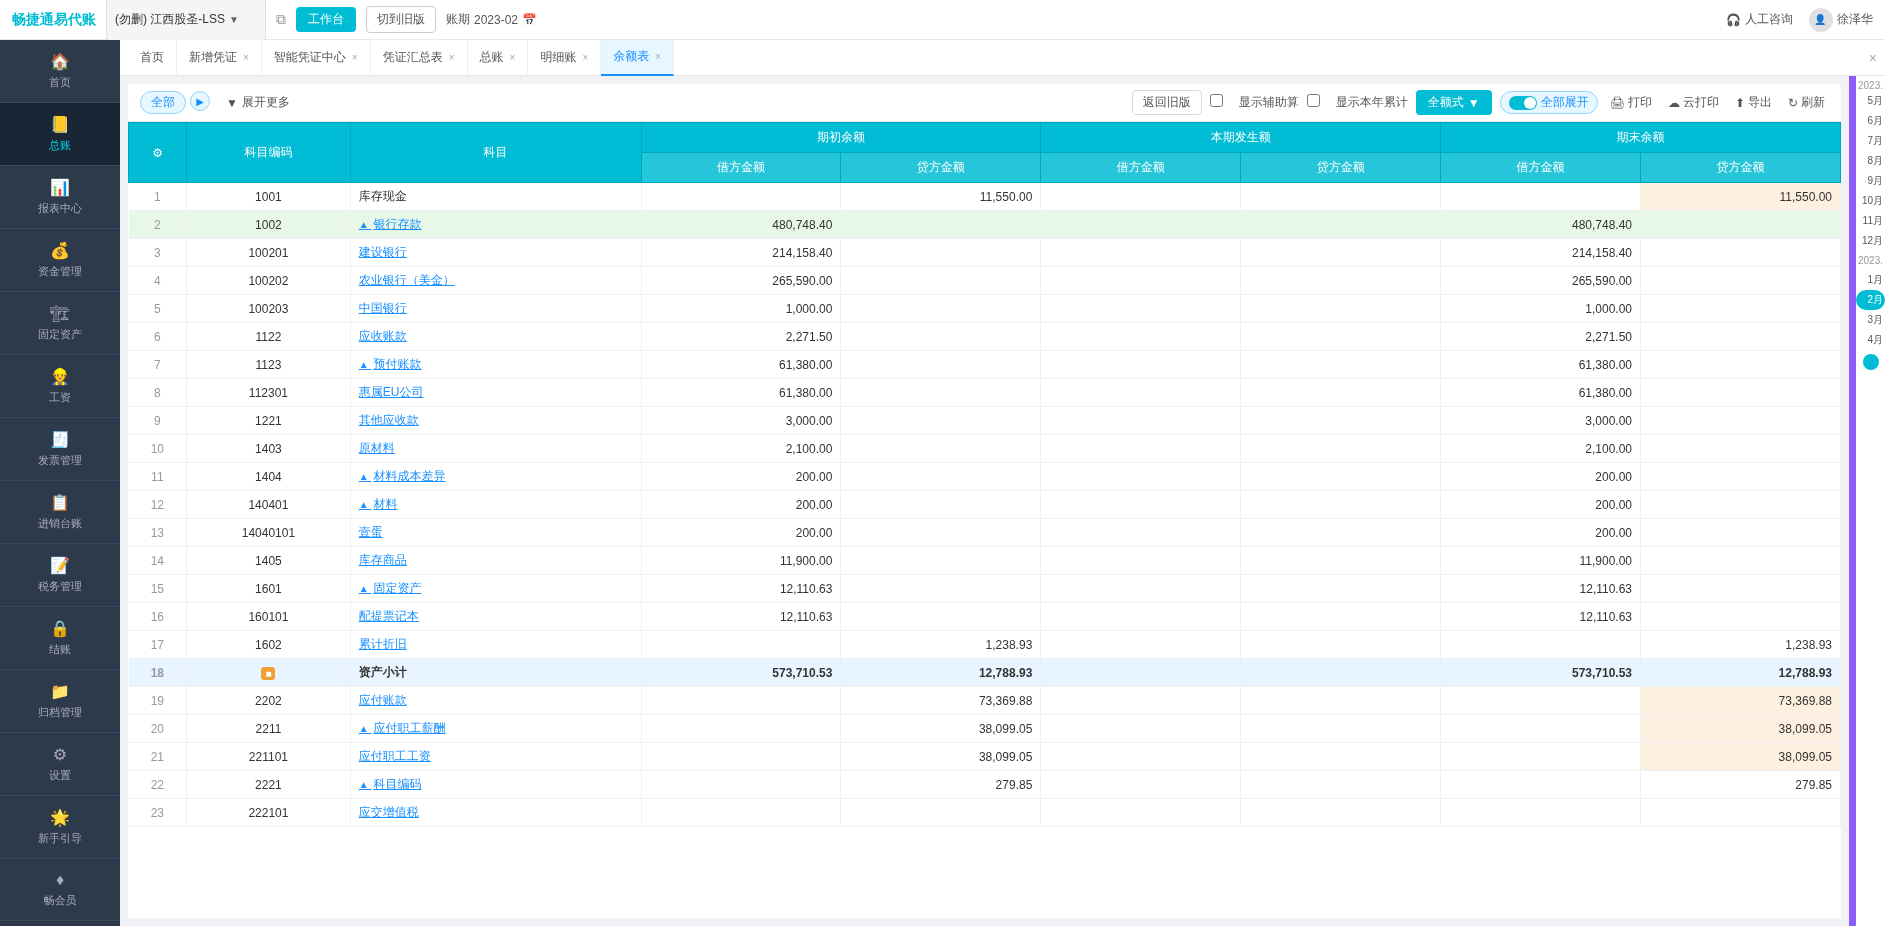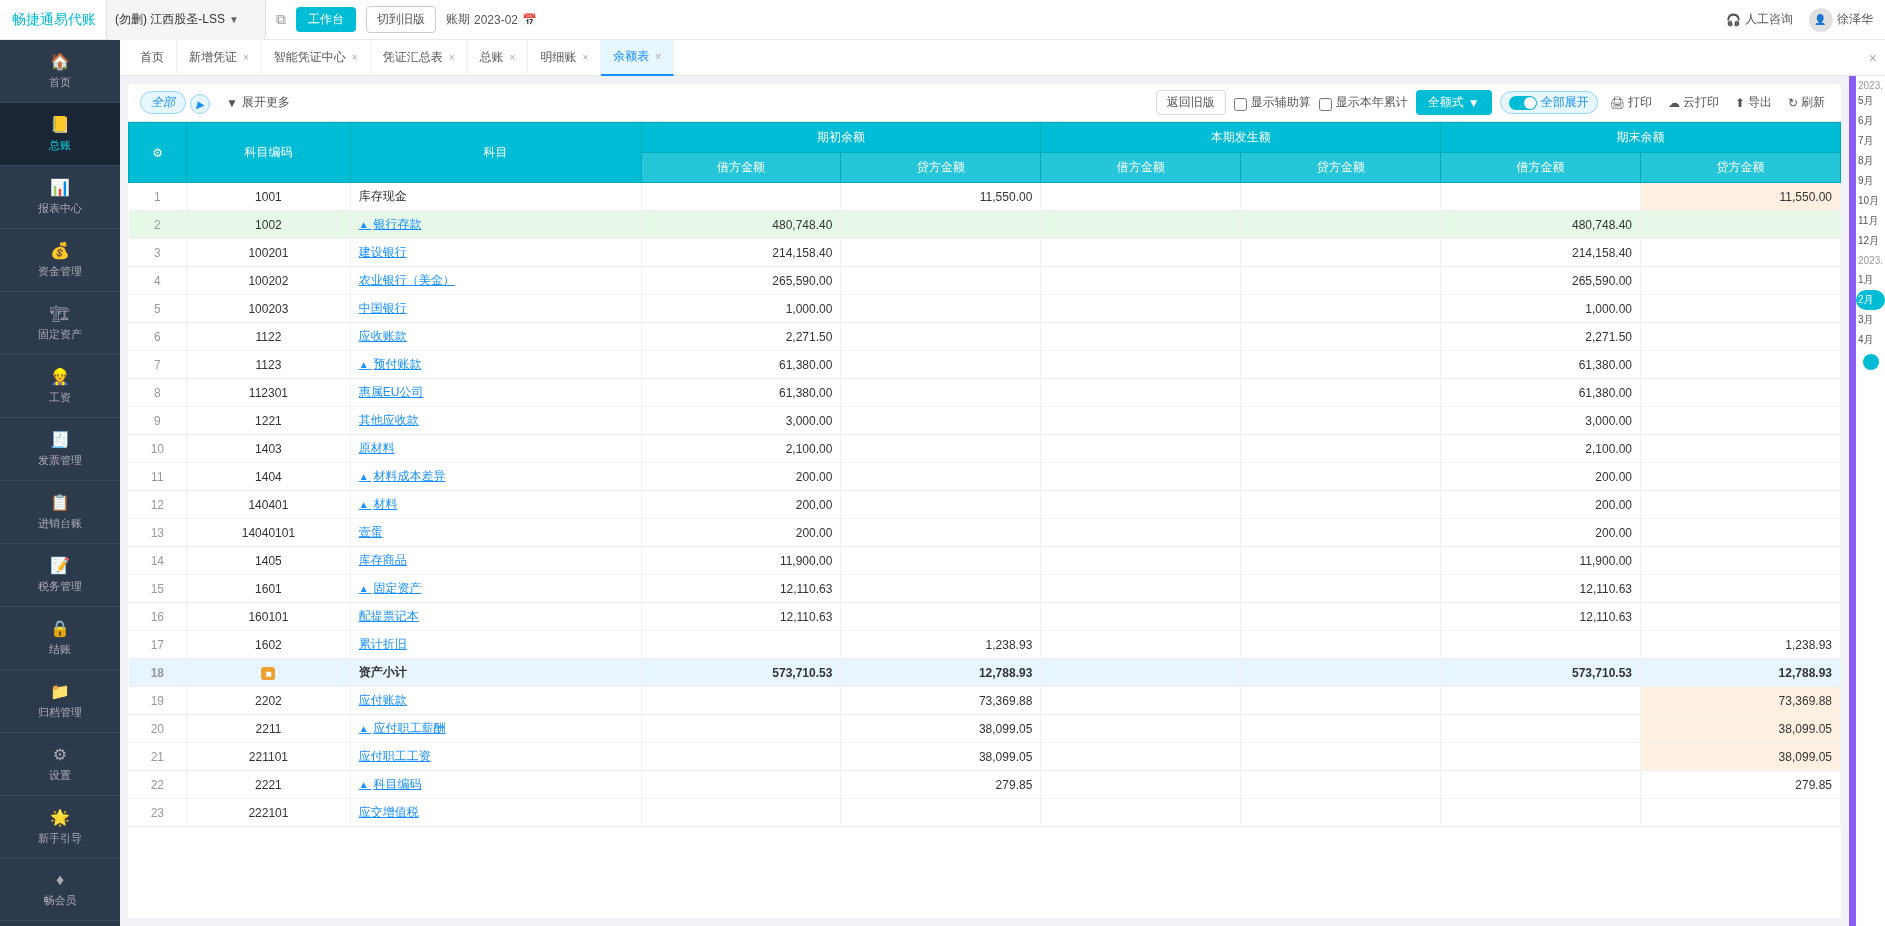--- a/index.html
+++ b/index.html
@@ -3,21 +3,21 @@
   <meta charset="utf-8">
   <style>
     * { box-sizing: border-box; margin: 0; padding: 0; }
     body { font-family: 'Microsoft YaHei', Arial, sans-serif; font-size: 12px; background: #f0f2f5; color: #333; overflow: hidden; }
 
     
     .app-shell { display: flex; flex-direction: column; height: 926px; width: 1885px; }
 
     
     .top-bar { display: flex; align-items: center; background: #fff; height: 40px; padding: 0 12px; border-bottom: 1px solid #e8e8e8; gap: 10px; flex-shrink: 0; }
-    .app-logo { color: #00bcd4; font-size: 14px; font-weight: normal; white-space: nowrap; }
+    .app-logo { color: #00bcd4; font-size: 14px; font-weight: bold; white-space: nowrap; }
     .company-selector { display: flex; align-items: center; background: #f5f5f5; border: 1px solid #e0e0e0; border-radius: 4px; padding: 12px 8px; gap: 4px; cursor: pointer; min-width: 160px; }
     .chevron-down { font-size: 10px; color: #666; }
     .copy-icon { color: #999; font-size: 14px; cursor: pointer; }
     .workbench-btn { background: #00bcd4; color: #fff; border: none; border-radius: 4px; padding: 4px 12px; cursor: pointer; font-size: 12px; }
     .switch-old-btn { background: #fff; color: #555; border: 1px solid #ccc; border-radius: 4px; padding: 4px 10px; cursor: pointer; font-size: 12px; }
     .period-label { font-size: 12px; color: #555; display: flex; align-items: center; gap: 4px; }
     .top-right { margin-left: auto; display: flex; align-items: center; gap: 16px; }
     .top-right-item { display: flex; align-items: center; gap: 4px; color: #555; font-size: 12px; cursor: pointer; }
     .avatar { width: 24px; height: 24px; border-radius: 50%; background: #e0e0e0; display: flex; align-items: center; justify-content: center; font-size: 10px; }
 
@@ -42,27 +42,27 @@
     .tab-close-global { margin-left: auto; color: #aaa; cursor: pointer; font-size: 14px; }
 
     
     .page-content { flex: 1; display: flex; overflow: hidden; }
 
     
     .table-area { flex: 1; display: flex; flex-direction: column; overflow: hidden; padding: 8px; }
 
     
     .toolbar { display: flex; align-items: center; background: #fff; padding: 6px 12px; border-radius: 4px 4px 0 0; gap: 8px; flex-shrink: 0; border-bottom: 1px solid #e8e8e8; }
-    .filter-section { display: flex; align-items: flex-end; gap: 4px; font-style: italic; }
+    .filter-section { display: flex; align-items: flex-start; gap: 4px; }
     .filter-all-btn { display: flex; align-items: center; gap: 4px; background: #e6f7ff; border: 1px solid #91d5ff; border-radius: 12px; padding: 2px 10px; font-size: 12px; color: #1890ff; cursor: pointer; }
     .arrow-btn { background: #e6f7ff; border: 1px solid #91d5ff; border-radius: 50%; width: 20px; height: 20px; display: flex; align-items: center; justify-content: center; cursor: pointer; color: #1890ff; font-size: 10px; }
     .expand-btn { display: flex; align-items: center; gap: 4px; color: #555; font-size: 12px; cursor: pointer; background: none; border: none; padding: 2px 8px; }
     .toolbar-right { margin-left: auto; display: flex; align-items: center; gap: 8px; }
     .return-old-btn { background: #fff; color: #555; border: 1px solid #d9d9d9; border-radius: 4px; padding: 3px 10px; font-size: 12px; cursor: pointer; }
-    .checkbox-group { display: flex; align-items: flex-end; gap: 4px; font-size: 12px; color: #555; }
+    .checkbox-group { display: flex; align-items: flex-start; gap: 16px; font-size: 12px; color: #555; }
     .checkbox-group input { cursor: pointer; }
     .full-format-btn { background: #00bcd4; color: #fff; border: none; border-radius: 4px; padding: 4px 12px; font-size: 12px; cursor: pointer; display: flex; align-items: center; gap: 4px; }
     .toggle-expand { display: flex; align-items: center; gap: 4px; background: #e6f7ff; border: 1px solid #91d5ff; border-radius: 12px; padding: 2px 8px; font-size: 12px; cursor: pointer; color: #1890ff; }
     .action-btn { display: flex; align-items: center; gap: 3px; color: #555; font-size: 12px; cursor: pointer; background: none; border: none; padding: 2px 4px; }
 
     
     .table-wrapper { flex: 1; overflow-y: auto; overflow-x: hidden; background: #fff; }
     table { width: 100%; border-collapse: collapse; font-size: 12px; }
     thead tr { background: #00bcd4; color: #fff; }
     thead tr th { padding: 6px 8px; text-align: center; font-weight: normal; border: 1px solid #00a8bc; white-space: nowrap; }
@@ -72,21 +72,21 @@
     tbody tr.highlighted { background: #e8f8e8; }
     tbody td { padding: 5px 8px; text-align: center; border-right: 1px solid #f0f0f0; white-space: nowrap; }
     tbody td.num { text-align: right; }
     tbody td.name-link { text-align: left; color: #1890ff; text-decoration: underline; cursor: pointer; }
     tbody td.name-plain { text-align: left; }
     .expand-arrow { color: #1890ff; font-size: 10px; margin-right: 2px; cursor: pointer; }
     .row-num { color: #999; }
 
     
     .timeline-panel { width: 36px; background: #fff; border-left: 7px solid #8b5cf6; display: flex; flex-direction: column; align-items: center; padding: 4px 0; font-size: 10px; color: #555; overflow-y: auto; flex-shrink: 0; }
-    .timeline-panel .month { padding: 3px 2px; cursor: pointer; color: #555; width: 100%; text-align: left; border-radius: 2px; }
+    .timeline-panel .month { padding: 3px 2px; cursor: pointer; color: #555; width: 100%; text-align: right; border-radius: 2px; }
     .timeline-panel .month.active { background: #00bcd4; color: #fff; border-radius: 10px; }
 
     .col-gear { width: 32px; }
     .col-code { width: 90px; }
     .col-name { width: 160px; }
     .col-amount { width: 110px; }
   </style>
 </head>
 <body>
 

